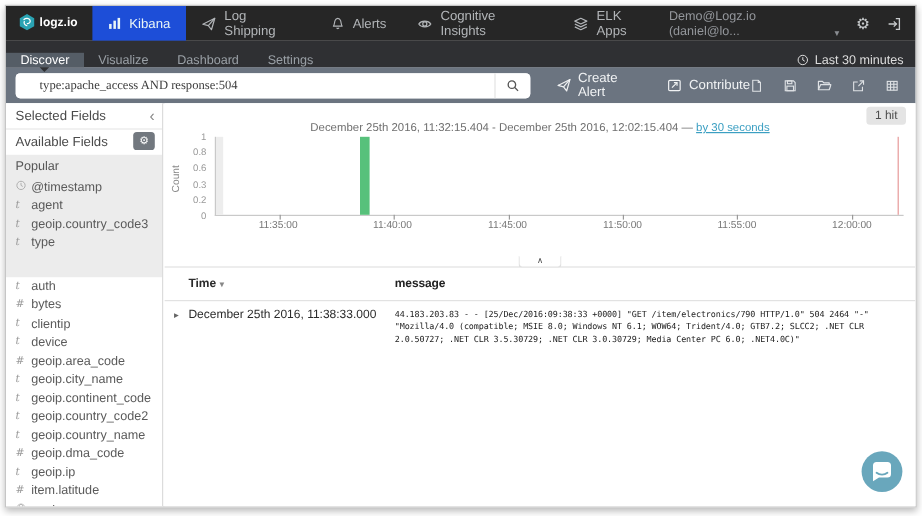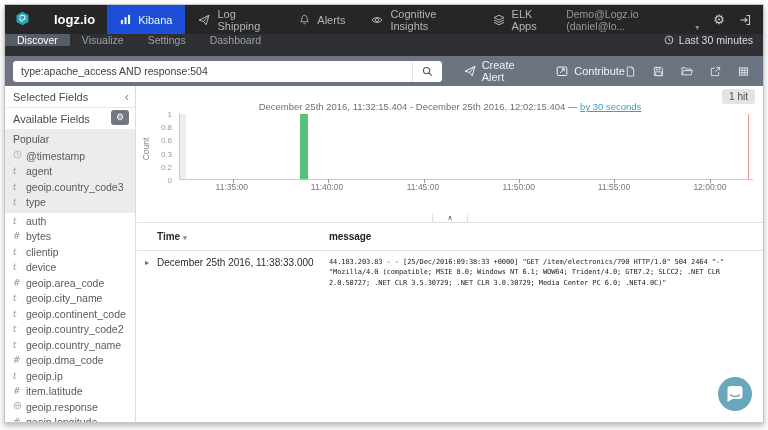--- a/index.html
+++ b/index.html
@@ -1,53 +1,53 @@
 <!DOCTYPE html>
 <html><head>
 <meta charset="utf-8">
 <style>
   * { margin:0; padding:0; box-sizing:border-box; }
   html,body { width:768px; height:430px; background:#fff; font-family:"Liberation Sans",sans-serif; overflow:hidden; }
   .frame { position:absolute; left:4px; top:4px; right:4px; bottom:7px; border:1px solid #c6c6c6; background:#fff; box-shadow:0 3px 6px rgba(0,0,0,.28); overflow:hidden; }
 
   
   .topnav { position:absolute; left:0; top:0; right:0; height:29px; background:#262626; display:flex; align-items:stretch; }
-  .logo { display:flex; align-items:center; gap:24px; padding:0 12px 0 10px; color:#fff; font-weight:bold; font-size:13px; }
+  .logo { display:flex; align-items:center; gap:3px; padding:0 12px 0 10px; color:#fff; font-weight:bold; font-size:10px; }
   .nav-items { display:flex; align-items:stretch; }
   .nav-item { display:flex; align-items:center; gap:7px; padding:0 13px; color:#b2b5b8; font-size:11px; cursor:pointer; }
   .nav-item .ico { display:flex; align-items:center; }
   .nav-item.active { background:#1d4ed8; color:#eaf5f6; }
   .topnav-right { margin-left:auto; display:flex; align-items:center; gap:14px; padding-right:12px; }
   .account { color:#94979c; font-size:10.5px; display:flex; align-items:flex-end; gap:5px; cursor:pointer; }
   .caret { font-size:8px; color:#8a8d92; }
   .tn-ico { color:#c9ccce; font-size:13px; line-height:1; cursor:pointer; display:flex; align-items:center; }
 
   
-  .subnav { position:absolute; left:0; top:29px; right:0; height:22px; background:#2f3033; display:flex; align-items:flex-start; z-index:3; }
+  .subnav { position:absolute; left:0; top:29px; right:0; height:22px; background:#2f3033; display:flex; align-items:flex-end; z-index:3; }
   .tab { display:flex; align-items:center; padding:0 12px; font-size:10.5px; color:#9aa0a6; cursor:pointer; position:relative; }
   .tab.active { background:#555d66; color:#fff; }
   .tab.active::after { content:""; position:absolute; left:50%; bottom:-4px; transform:translateX(-50%); border:4px solid transparent; border-top:4px solid #2f3033; border-bottom:none; }
   .subnav-right { margin-left:auto; display:flex; align-items:center; gap:5px; padding-right:10px; color:#dcdcdc; font-size:10.5px; cursor:pointer; }
 
   
   .toolbar { position:absolute; left:0; top:51px; right:0; height:30px; background:#6b7480; display:flex; align-items:center; }
   .searchbox { margin-left:8px; width:462px; height:21px; background:#fff; border-radius:4px; display:flex; align-items:stretch; overflow:hidden; }
-  .searchbox input { flex:1; border:none; outline:none; font-size:10.5px; color:#3d3d3d; padding:0 8px; font-family:Liberation Sans, sans-serif; }
+  .searchbox input { flex:1; border:none; outline:none; font-size:10.5px; color:#3d3d3d; padding:0 20px; font-family:Liberation Serif, serif; }
   .search-btn { width:30px; display:flex; align-items:center; justify-content:center; color:#555; border-left:1px solid #e3e3e3; cursor:pointer; background:#fff; }
   .tb-btn { display:flex; align-items:center; gap:6px; color:#f0f2f3; font-size:11px; margin-left:22px; cursor:pointer; }
   .tb-icons { margin-left:auto; display:flex; align-items:center; gap:17px; padding-right:14px; }
   .tb-ico { color:#dfe2e5; display:flex; align-items:center; cursor:pointer; }
 
   
   .sidebar { position:absolute; left:0; top:81px; bottom:0; width:131px; background:#fff; border-right:1px solid #dcdcdc; overflow:hidden; z-index:2; }
   .sb-head { position:relative; padding:5px 8px 4px; color:#4a4a4a; font-size:11px; }
   .sb-head .chev { position:absolute; right:6px; top:3px; color:#888; font-size:13px; cursor:pointer; }
   .sb-divider { border-top:1px solid #e8e8e8; }
   .gear-btn { position:absolute; right:6px; top:2px; width:18px; height:15px; background:#72787f; border-radius:3px; color:#fff; font-size:9px; line-height:15px; text-align:center; cursor:pointer; }
-  .popular { background:#ececec; padding-bottom:3px; }
+  .popular { background:#ececec; padding-bottom:21px; }
   .popular-label { padding:4px 8px 3px; color:#555; font-size:10.5px; }
   .field-row { display:flex; align-items:center; height:15.5px; padding-left:8px; color:#5a5a5a; font-size:10.5px; cursor:pointer; white-space:nowrap; }
   .fi { width:13px; flex:none; color:#9a9a9a; font-size:9px; text-align:left; font-family:"DejaVu Serif",serif; font-style:italic; }
   .fi svg { opacity:.75; }
 
   
   .main { position:absolute; left:132px; right:0; top:81px; bottom:0; background:#fff; overflow:hidden; }
   .hits { position:absolute; top:3px; right:8px; background:#e4e4e4; border-radius:3px; padding:2px 7px; font-size:10px; color:#4d4d4d;text-align:right; }
   .chart-title { position:absolute; top:15px; left:0; right:0; text-align:center; font-size:9.5px; color:#6f6f6f; }
   .chart-title a { color:#3b9fc2; text-decoration:underline; cursor:pointer; }
@@ -157,24 +157,24 @@
 
   <div class="subnav">
     <div style="display:flex;align-items:stretch;" id="subnav-tabs">
         <div class="tab active">
           <span>Discover</span>
         </div>
         <div class="tab">
           <span>Visualize</span>
         </div>
         <div class="tab">
+          <span>Dashboard</span>
+        </div>
+        <div class="tab">
           <span>Settings</span>
-        </div>
-        <div class="tab">
-          <span>Dashboard</span>
         </div>
       </div>
     <div class="subnav-right">
       <span style="display:flex;">
           <svg viewBox="0 0 12 12" width="10" height="10" fill="none" stroke="currentColor" stroke-width="1">
             <circle cx="6" cy="6" r="4.7"></circle>
             <path d="M6 3.2 V6 L8 7.2"></path>
           </svg>
         </span>
       <span>Last 30 minutes</span>

